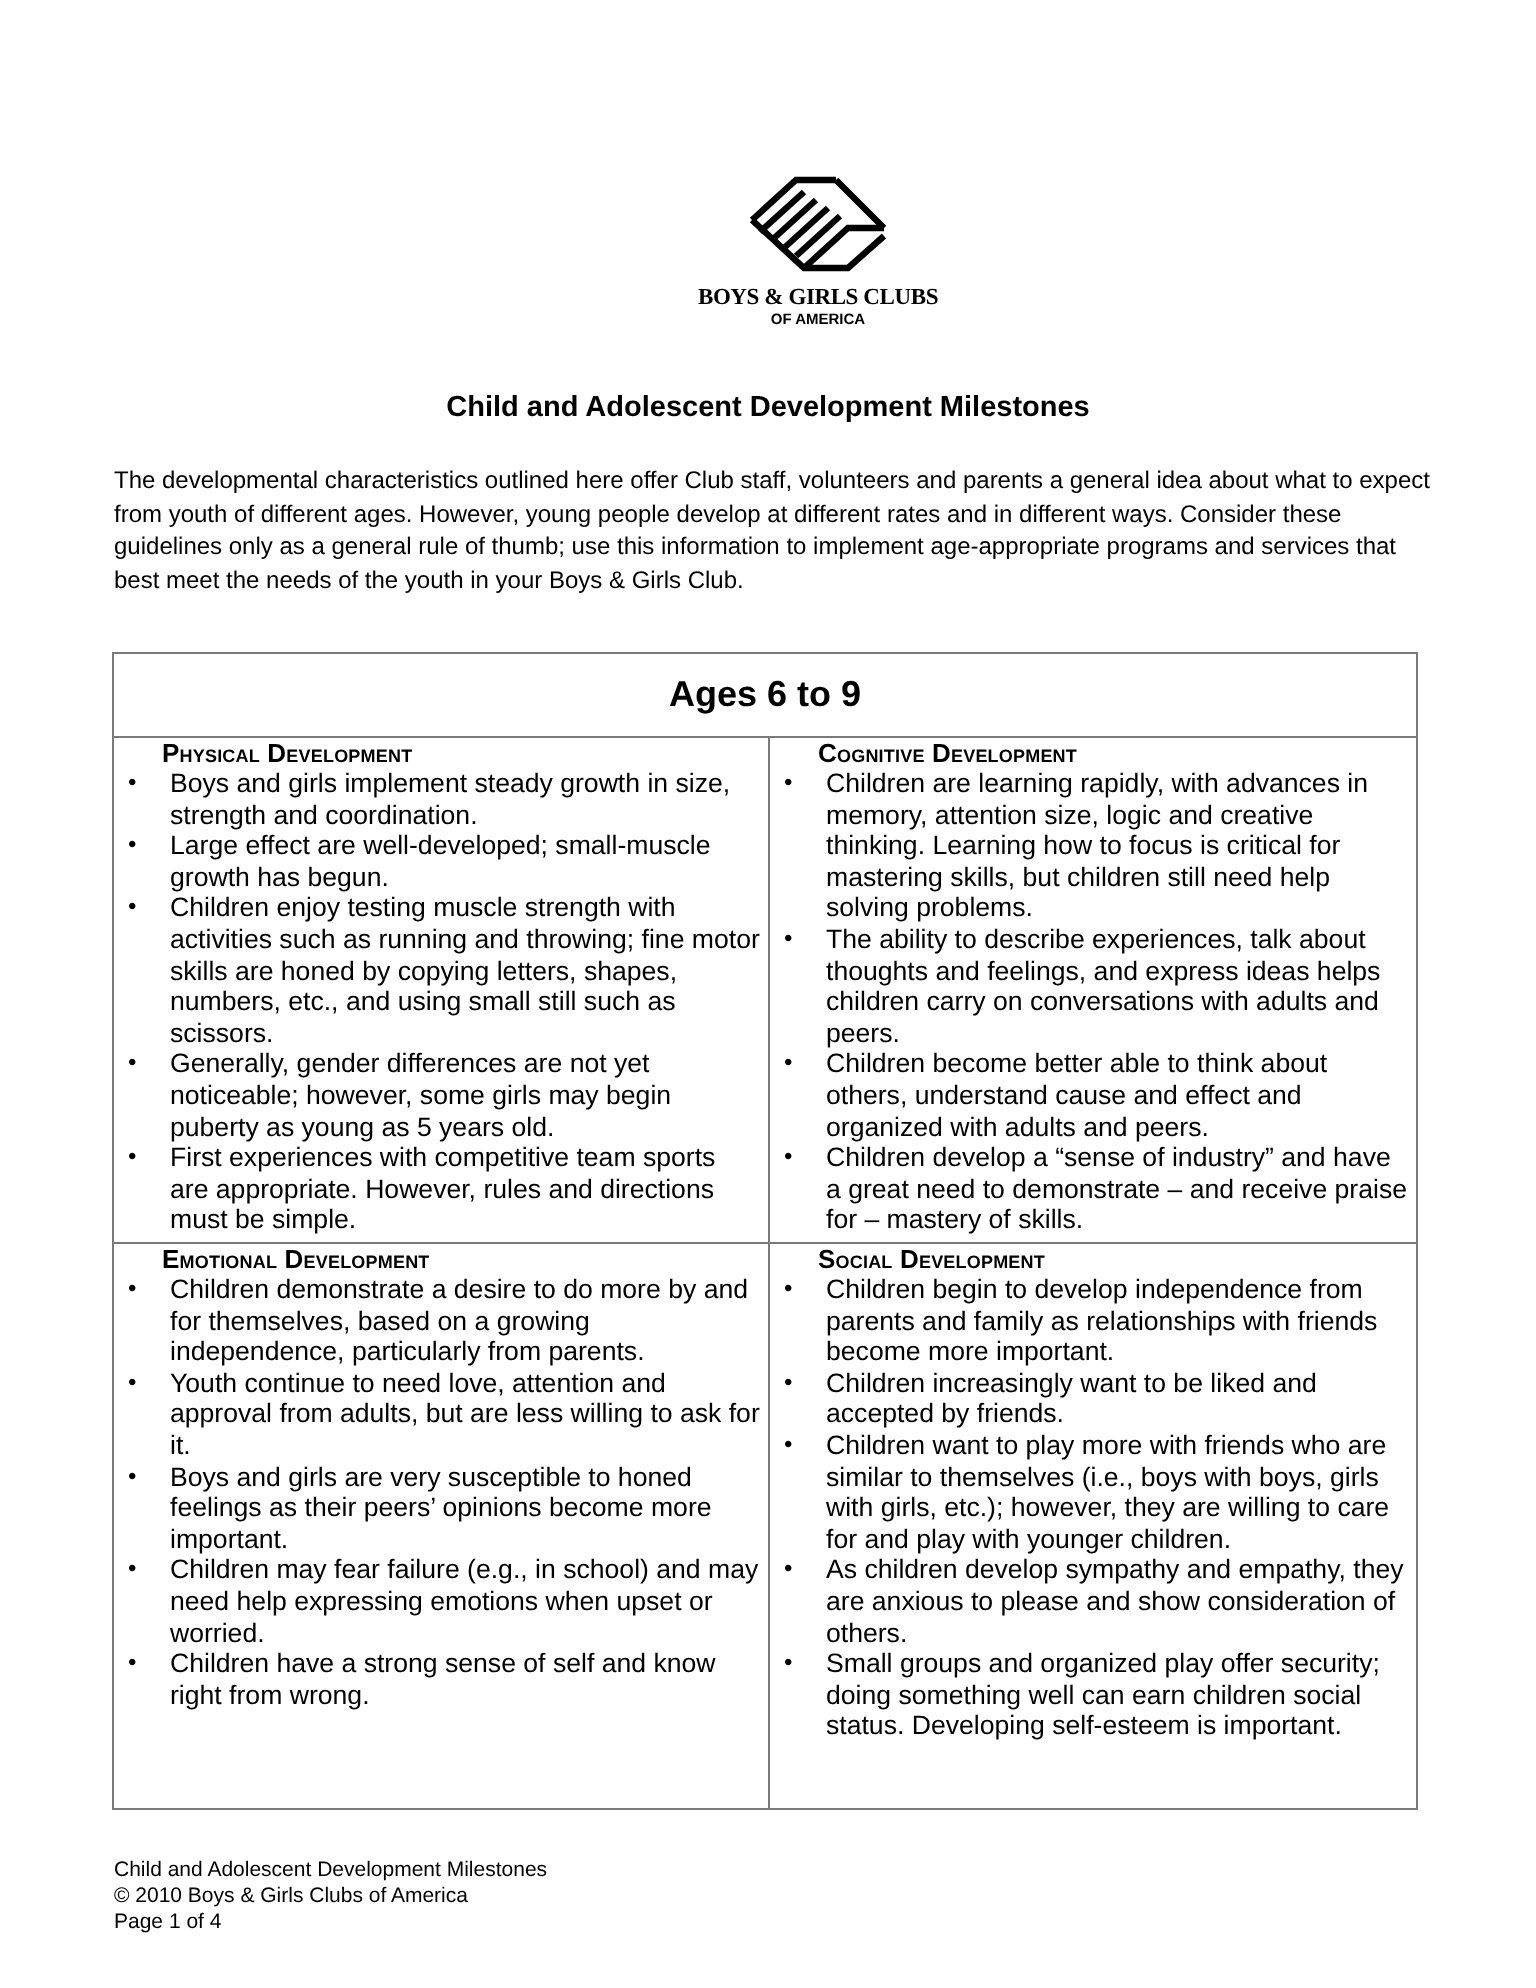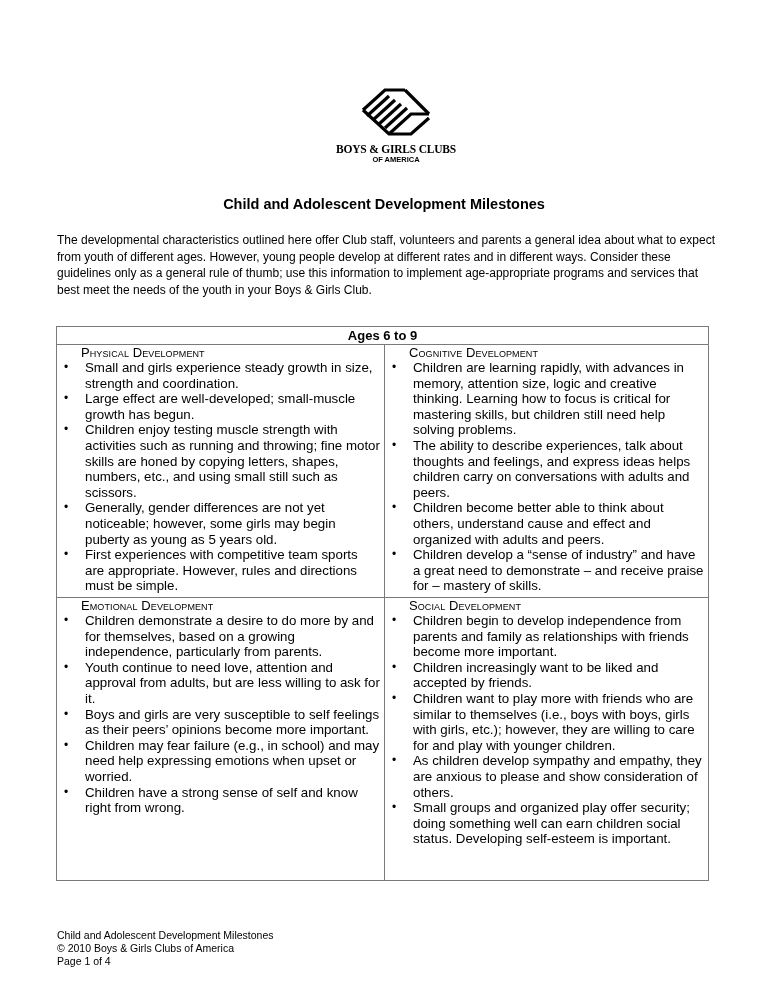--- a/index.html
+++ b/index.html
@@ -1,21 +1,21 @@
 <!DOCTYPE html>
 <html><head>
 <meta charset="utf-8">
 <style>
   html, body { margin: 0; padding: 0; background: #ffffff; }
   body {
     width: 768px; height: 994px; position: relative; overflow: hidden;
     font-family: "Liberation Sans", sans-serif; color: #000;
   }
   .logo {
-    position: absolute; left: 331px; top: 86px; width: 130px; height: 80px;
+    position: absolute; left: 344px; top: 86px; width: 130px; height: 80px;
     text-align: center;
   }
   .logo svg { display: block; margin: 0 auto; }
   .logo .name {
     font-family: "Liberation Serif", serif; font-weight: bold;
     font-size: 11.5px; letter-spacing: -0.2px; line-height: 12px; margin-top: 1px;
   }
   .logo .sub {
     font-family: Liberation Sans, sans-serif; font-weight: bold;
     font-size: 7.5px; line-height: 9px;
@@ -29,25 +29,25 @@
     font-size: 12px; line-height: 16.5px; margin: 0;
   }
   table.grid {
     position: absolute; left: 56px; top: 326px; width: 652px;
     border-collapse: collapse; table-layout: fixed;
   }
   table.grid td, table.grid th {
     border: 1px solid #7a7a7a; vertical-align: top; padding: 0 4px 0 4px;
   }
   table.grid th {
-    font-size: 13px; font-weight: bold; height: 17px; line-height: 17px;
-    text-align: center; padding: 0;
+    font-size: 18px; font-weight: bold; height: 17px; line-height: 17px;
+    text-align: center; padding: 12px;
   }
   .sec-head {
-    font-weight: normal; font-size: 12.5px; line-height: 15px; font-variant: small-caps;
+    font-weight: bold; font-size: 12.5px; line-height: 15px; font-variant: small-caps;
     font-size: 13px; letter-spacing: 0.1px; padding-left: 20px;
   }
   ul.bul { margin: 0; padding: 0; list-style: none; }
   ul.bul li {
     position: relative; padding-left: 24px; font-size: 13.3px; line-height: 15.6px;
   }
   ul.bul li .dot {
     position: absolute; left: 3px; top: 0; font-size: 12px;
   }
   td.row1 { height: 252px; }
@@ -86,21 +86,21 @@
       <col style="width:324px">
     </colgroup>
   <tbody>
       <tr>
     <th colspan="2">Ages 6 to 9</th>
   </tr>
   <tr>
     <td class="row1">
       <div class="sec-head">Physical Development</div>
       <ul class="bul">
-        <li><span class="dot">•</span><span>Small and girls experience steady growth in size, strength and coordination.</span></li>
+        <li><span class="dot">•</span><span>Boys and girls implement steady growth in size, strength and coordination.</span></li>
         <li><span class="dot">•</span><span>Large effect are well-developed; small-muscle growth has begun.</span></li>
         <li><span class="dot">•</span><span>Children enjoy testing muscle strength with activities such as running and throwing; fine motor skills are honed by copying letters, shapes, numbers, etc., and using small still such as scissors.</span></li>
         <li><span class="dot">•</span><span>Generally, gender differences are not yet noticeable; however, some girls may begin puberty as young as 5 years old.</span></li>
         <li><span class="dot">•</span><span>First experiences with competitive team sports are appropriate. However, rules and directions must be simple.</span></li>
       </ul>
     </td>
     <td class="row1">
       <div class="sec-head">Cognitive Development</div>
       <ul class="bul">
         <li><span class="dot">•</span><span>Children are learning rapidly, with advances in memory, attention size, logic and creative thinking. Learning how to focus is critical for mastering skills, but children still need help solving problems.</span></li>
@@ -109,21 +109,21 @@
         <li><span class="dot">•</span><span>Children develop a “sense of industry” and have a great need to demonstrate – and receive praise for – mastery of skills.</span></li>
       </ul>
     </td>
   </tr>
   <tr>
     <td class="row2">
       <div class="sec-head">Emotional Development</div>
       <ul class="bul">
         <li><span class="dot">•</span><span>Children demonstrate a desire to do more by and for themselves, based on a growing independence, particularly from parents.</span></li>
         <li><span class="dot">•</span><span>Youth continue to need love, attention and approval from adults, but are less willing to ask for it.</span></li>
-        <li><span class="dot">•</span><span>Boys and girls are very susceptible to self feelings as their peers’ opinions become more important.</span></li>
+        <li><span class="dot">•</span><span>Boys and girls are very susceptible to honed feelings as their peers’ opinions become more important.</span></li>
         <li><span class="dot">•</span><span>Children may fear failure (e.g., in school) and may need help expressing emotions when upset or worried.</span></li>
         <li><span class="dot">•</span><span>Children have a strong sense of self and know right from wrong.</span></li>
       </ul>
     </td>
     <td class="row2">
       <div class="sec-head">Social Development</div>
       <ul class="bul">
         <li><span class="dot">•</span><span>Children begin to develop independence from parents and family as relationships with friends become more important.</span></li>
         <li><span class="dot">•</span><span>Children increasingly want to be liked and accepted by friends.</span></li>
         <li><span class="dot">•</span><span>Children want to play more with friends who are similar to themselves (i.e., boys with boys, girls with girls, etc.); however, they are willing to care for and play with younger children.</span></li>

